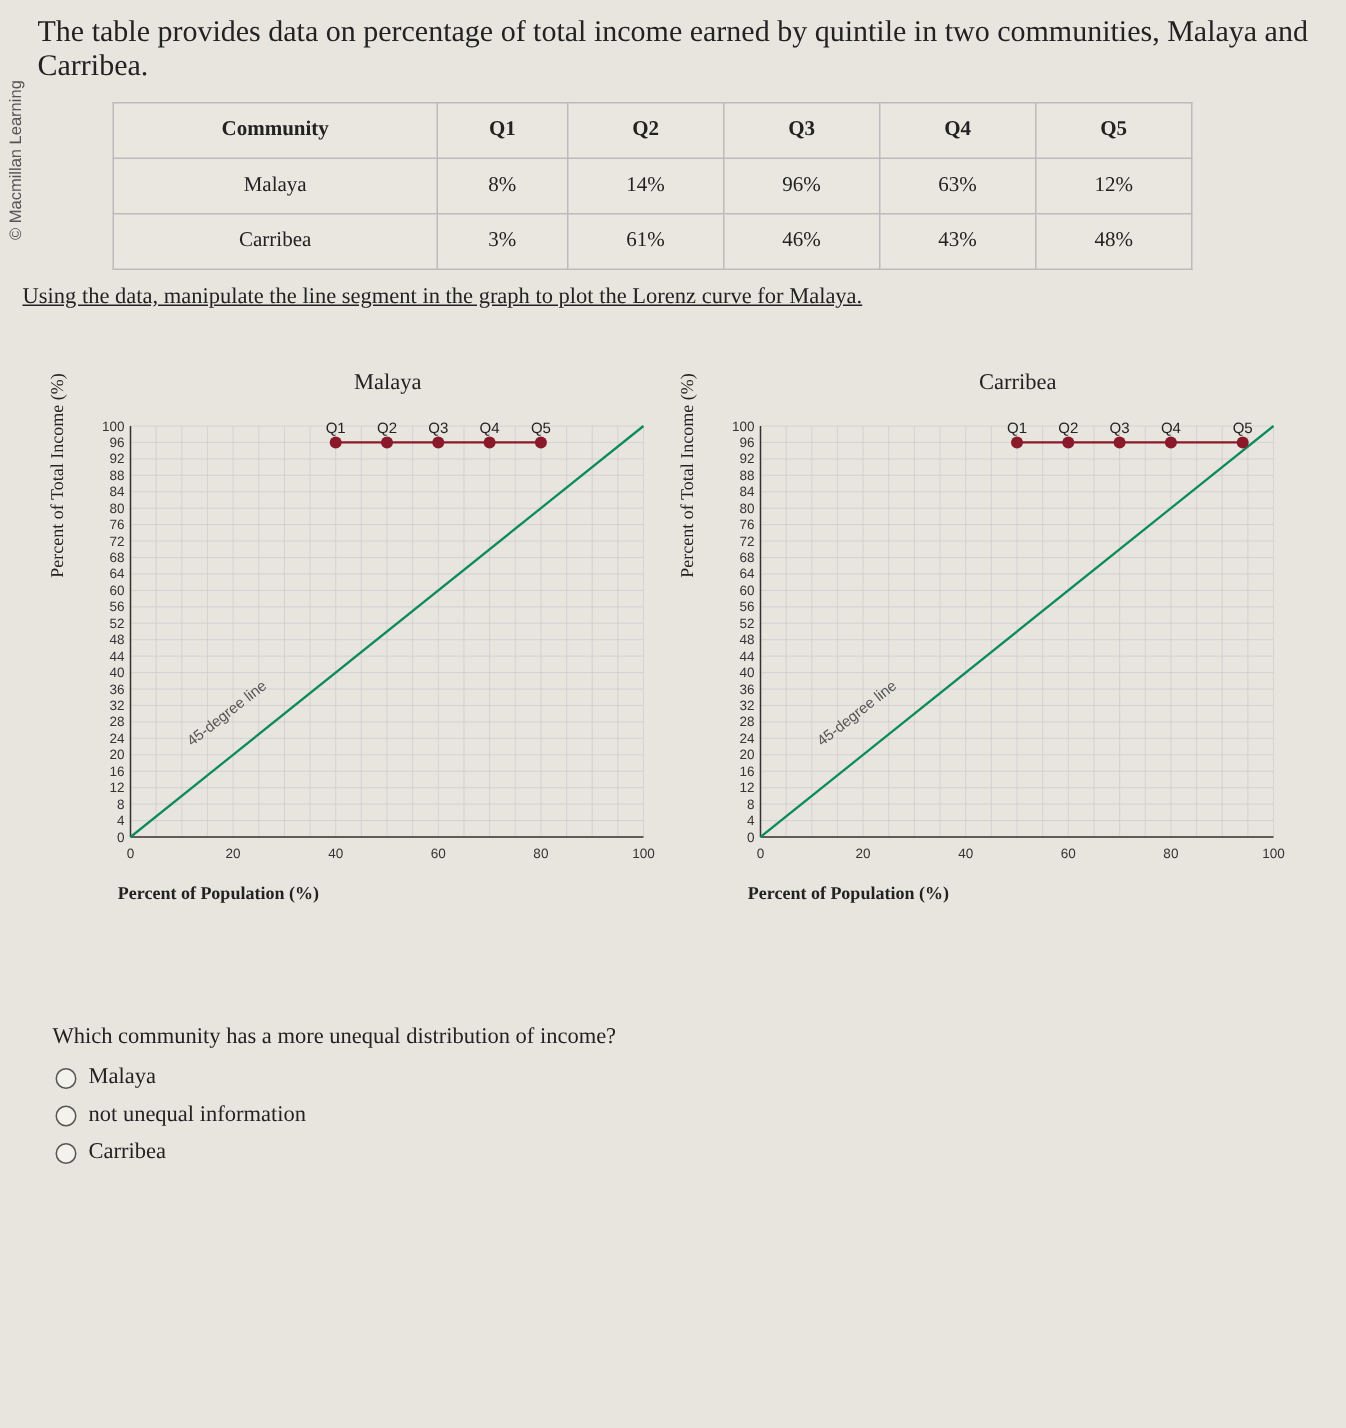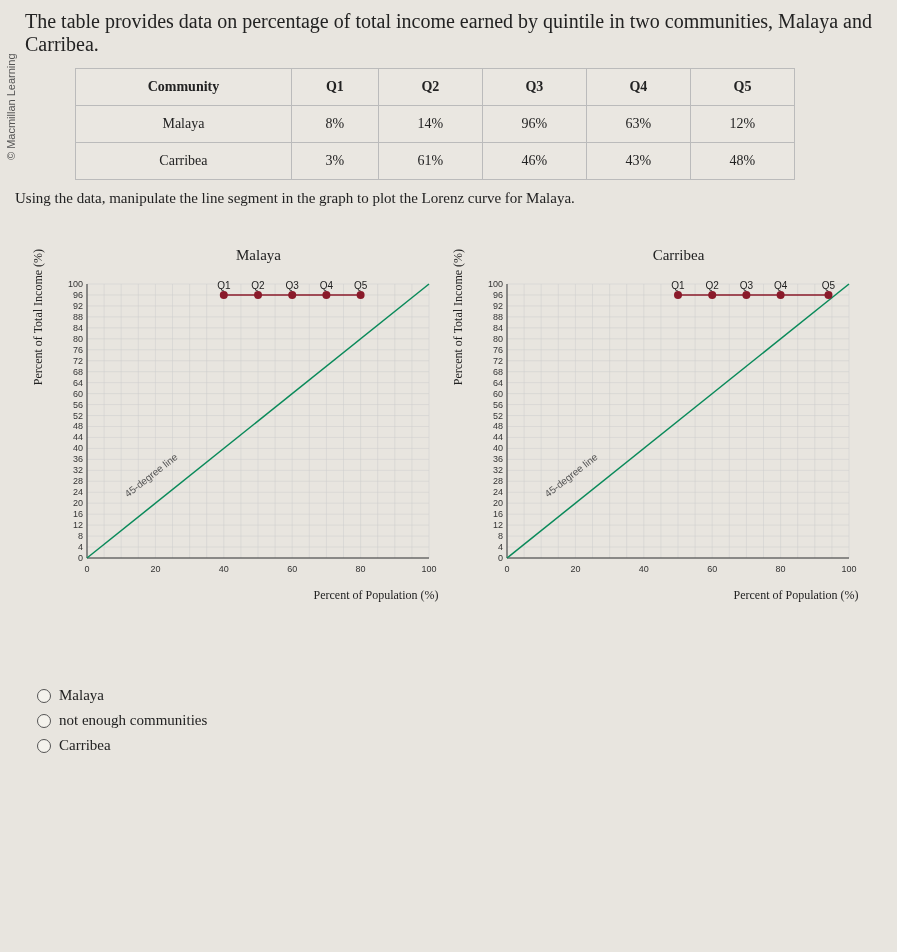--- a/index.html
+++ b/index.html
@@ -37,20 +37,21 @@
     border: 1px solid #bbb;
     padding: 10px 8px;
     text-align: center;
     font-size: 14px;
     background: #eae7e1;
   }
   table.data th { font-weight: bold; }
   .instr {
     font-size: 15px;
     margin: 8px 0 20px 0;
+    text-decoration: underline;
   }
   .charts {
     display: flex;
     gap: 20px;
     justify-content: center;
     margin-top: 40px;
   }
   .chart-wrap {
     position: relative;
     width: 400px;
@@ -68,24 +69,25 @@
   .ylabel {
     position: absolute;
     left: -8px;
     top: 50%;
     transform: rotate(-90deg) translateX(30%);
     transform-origin: left top;
     font-size: 12px;
     white-space: nowrap;
   }
   .xlabel {
-    text-align: right;
+    text-align: left;
     font-size: 12px;
     margin-left: 40px;
     margin-top: 2px;
+    font-weight: bold;
   }
   svg.plot { display: block; }
   .grid line { stroke: #ccc; stroke-width: 0.5; }
   .axis { stroke: #333; stroke-width: 1; }
   .tick-text { font-size: 9px; fill: #333; font-family: Arial, sans-serif; }
   .deg-line { stroke: #0a8a5a; stroke-width: 1.5; }
   .deg-label { font-size: 10px; fill: #555; font-family: Arial, sans-serif; }
   .lorenz-line { stroke: #8a1a2a; stroke-width: 1.5; fill: none; }
   .lorenz-pt { fill: #8a1a2a; }
   .q-label { font-size: 10px; fill: #222; font-family: Arial, sans-serif; }
@@ -358,27 +360,28 @@
           <text class="q-label" x="321.6" y="22.960000000000036" text-anchor="middle">Q4</text>
           <circle class="lorenz-pt" cx="369.47999999999996" cy="28.960000000000036" r="4"></circle>
           <text class="q-label" x="369.47999999999996" y="22.960000000000036" text-anchor="middle">Q5</text>
         </svg>
     </div>
     <div class="xlabel">Percent of Population (%)</div>
   </div>
 </div>
 
 <div class="question">
+  <div>Which community has a more unequal distribution of income?</div>
   <div class="opts" id="opts">
       <div class="opt">
         <span class="radio"></span>
         <span>Malaya</span>
       </div>
       <div class="opt">
         <span class="radio"></span>
-        <span>not enough communities</span>
+        <span>not unequal information</span>
       </div>
       <div class="opt">
         <span class="radio"></span>
         <span>Carribea</span>
       </div>
     </div>
 </div>
 
 </body></html>

